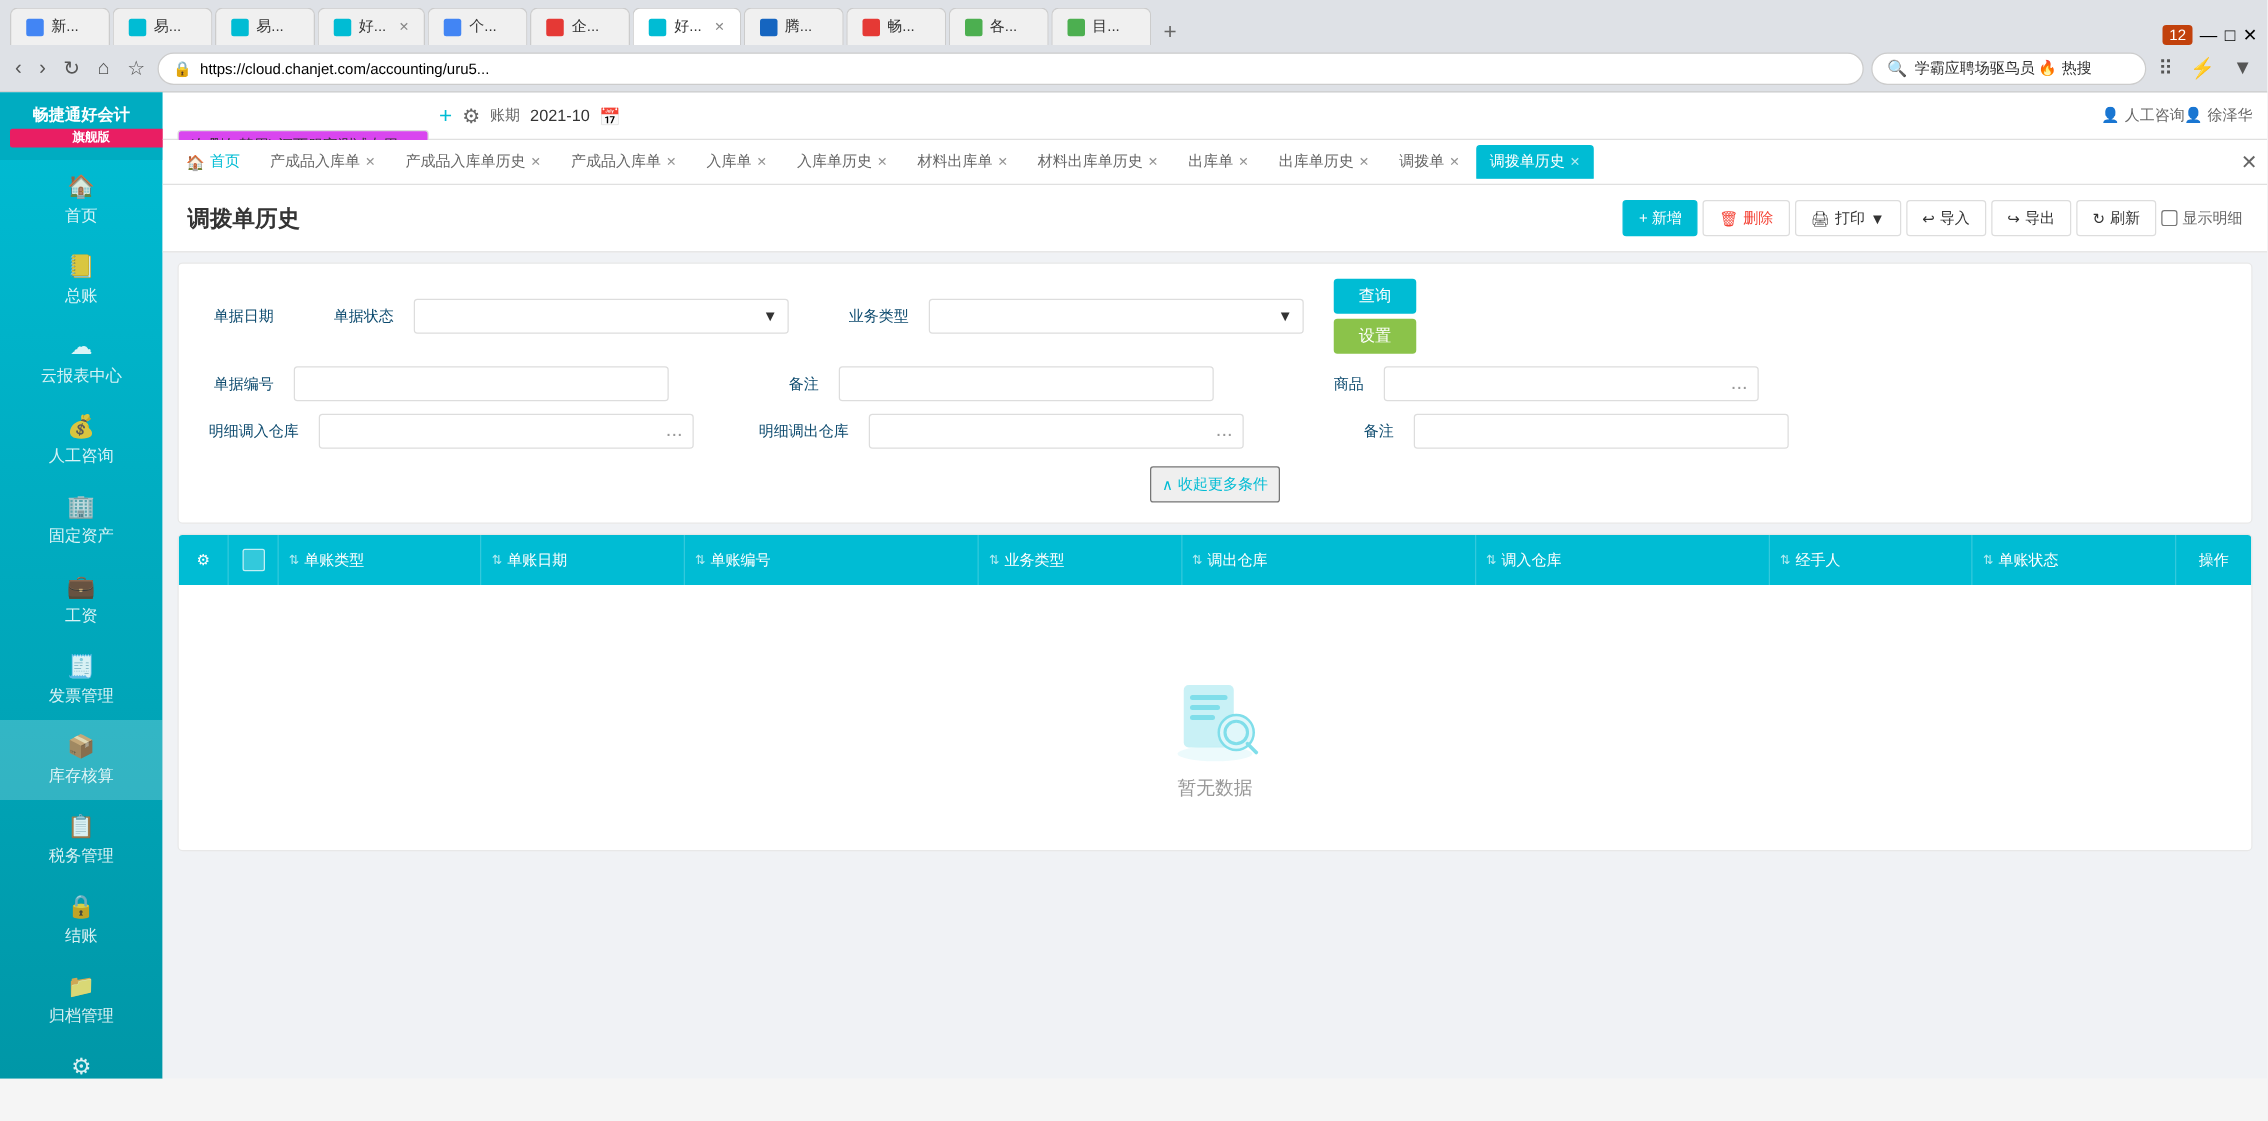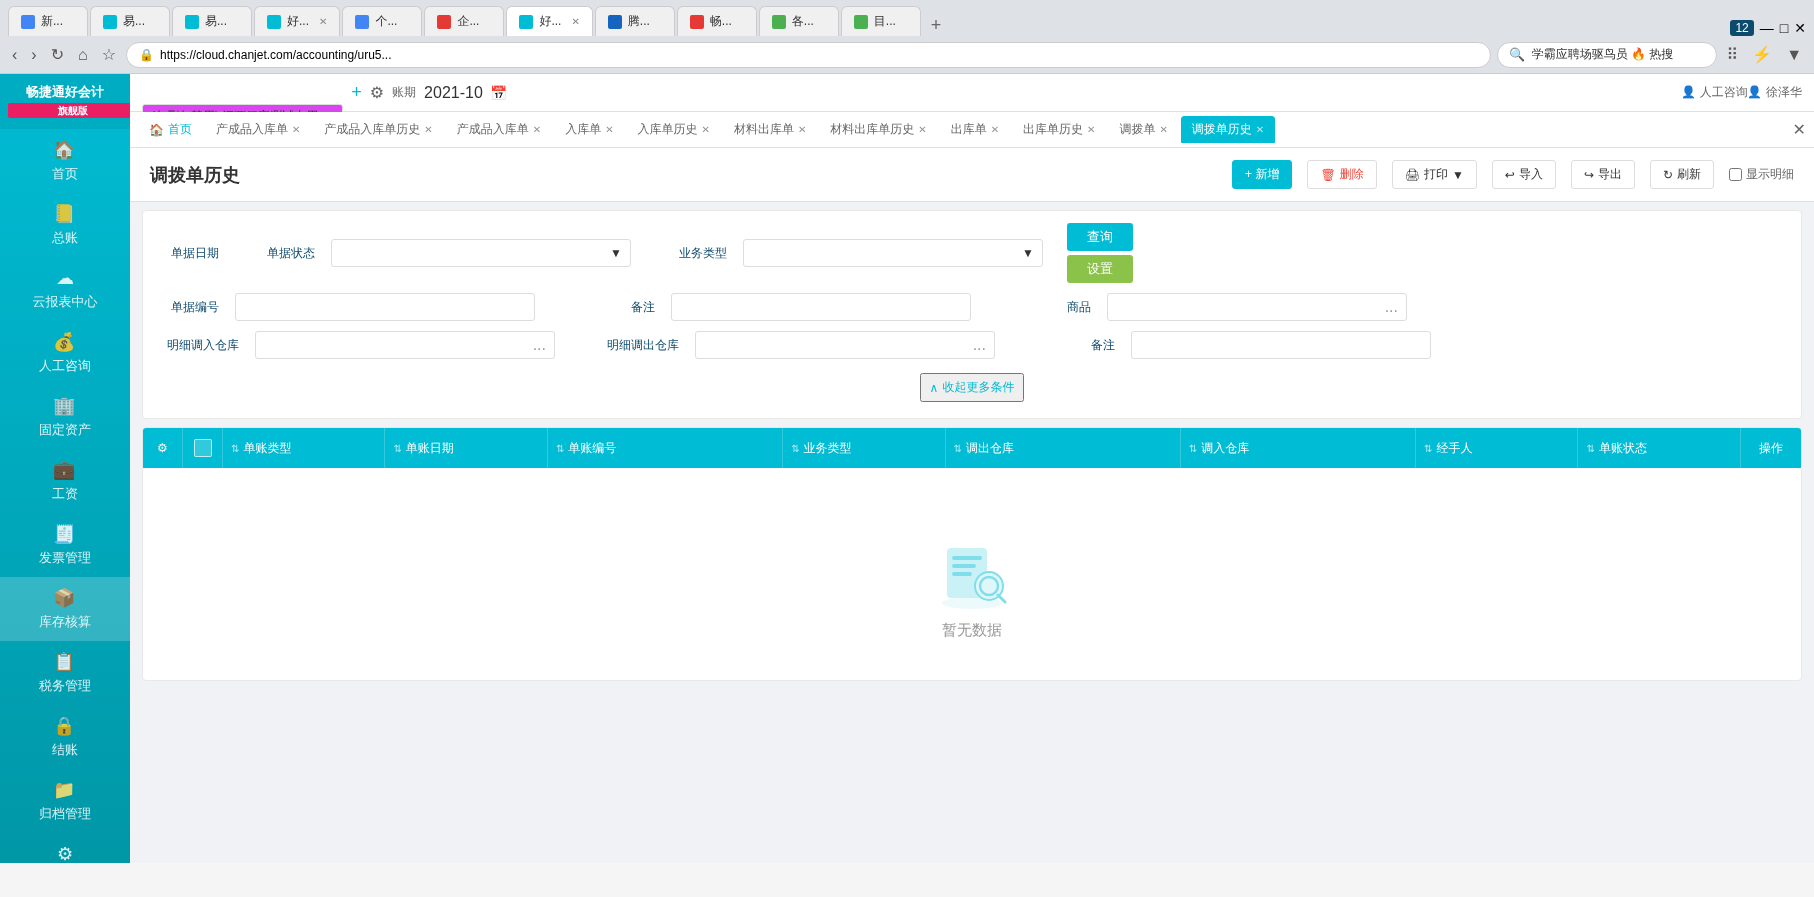--- a/index.html
+++ b/index.html
@@ -19,21 +19,21 @@
     
     .sidebar { width: 130px; background: linear-gradient(180deg, #00bcd4 0%, #0097a7 100%); display: flex; flex-direction: column; align-items: center; padding-top: 0; flex-shrink: 0; }
     .sidebar-logo { width: 130px; background: #00acc1; padding: 10px 8px; text-align: center; color: #fff; font-size: 13px; font-weight: bold; line-height: 1.3; }
     .sidebar-item { width: 100%; padding: 10px 0; display: flex; flex-direction: column; align-items: center; gap: 4px; cursor: pointer; color: rgba(255,255,255,0.85); font-size: 13px; }
     .sidebar-item .si-icon { font-size: 18px; }
 
     
     .top-bar { background: #fff; height: 38px; display: flex; align-items: center; padding: 0 12px; border-bottom: 1px solid #e0e0e0; gap: 8px; }
     .company-selector { display: flex; align-items: center; gap: 4px; background: #d946ef; border: 1px solid #ddd; border-radius: 3px; padding: 3px 8px; cursor: pointer; font-size: 12px; margin-top: 48px; }
     .period-label { font-size: 12px; color: #666; }
-    .period-value { font-size: 16px; color: #333; }
+    .period-value { font-size: 13px; color: #333; }
     .top-bar-right { margin-left: auto; display: flex; align-items: center; gap: 0; font-size: 12px; color: #666; }
 
     
     .page-tabs { background: #fff; height: 36px; display: flex; align-items: center; padding: 0 8px; border-bottom: 1px solid #e0e0e0; overflow-x: auto; gap: 2px; }
     .page-tab { padding: 4px 10px; font-size: 12px; cursor: pointer; white-space: nowrap; color: #666; border: 1px solid transparent; border-radius: 3px 3px 0 0; display: flex; align-items: center; gap: 4px; }
     .page-tab.active { background: #00bcd4; color: #fff; border-color: #00bcd4; }
     .page-tab .pt-close { font-size: 10px; color: inherit; opacity: 0.7; }
     .page-tab-home { color: #00bcd4; }
 
     
@@ -131,21 +131,21 @@
   <div class="browser-tab">
     <span style="width:14px;height:14px;background:#4caf50;border-radius:2px;flex-shrink:0;display:inline-block;"></span>
     <span>各...</span>
   </div>
   <div class="browser-tab">
     <span style="width:14px;height:14px;background:#4caf50;border-radius:2px;flex-shrink:0;display:inline-block;"></span>
     <span>目...</span>
   </div>
   <button style="background:none;border:none;font-size:18px;cursor:pointer;padding:0 8px;color:#666;">+</button>
   <div style="margin-left:auto;display:flex;align-items:center;gap:6px;font-size:12px;color:#666;">
-    <span style="background:#0c4a6e;color:#fff;border-radius:3px;padding:1px 5px;">12</span>
+    <span style="background:#c2410c;color:#fff;border-radius:3px;padding:1px 5px;">12</span>
     <button style="background:none;border:none;font-size:14px;cursor:pointer;">—</button>
     <button style="background:none;border:none;font-size:14px;cursor:pointer;">□</button>
     <button style="background:none;border:none;font-size:14px;cursor:pointer;">✕</button>
   </div>
 </div>
 
 <div class="browser-chrome">
   <button class="nav-btn">‹</button>
   <button class="nav-btn">›</button>
   <button class="nav-btn">↻</button>
@@ -299,21 +299,21 @@
         <span>调拨单历史</span>
         <span class="pt-close">✕</span>
       </div>
       <button style="margin-left:auto;background:none;border:none;font-size:16px;cursor:pointer;color:#666;">✕</button>
     </div>
 
     <div class="main-content">
 
       <div class="page-header">
         <h1 class="page-title">调拨单历史</h1>
-        <div style="display:flex;align-items:center;gap:15px;">
+        <div style="display:flex;align-items:center;gap:4px;">
           <button class="toolbar-btn primary">+ 新增</button>
           <button class="toolbar-btn danger">
             <span>🗑</span>
             <span>删除</span>
           </button>
           <button class="toolbar-btn">
             <span>🖨</span>
             <span>打印</span>
             <span>▼</span>
           </button>

